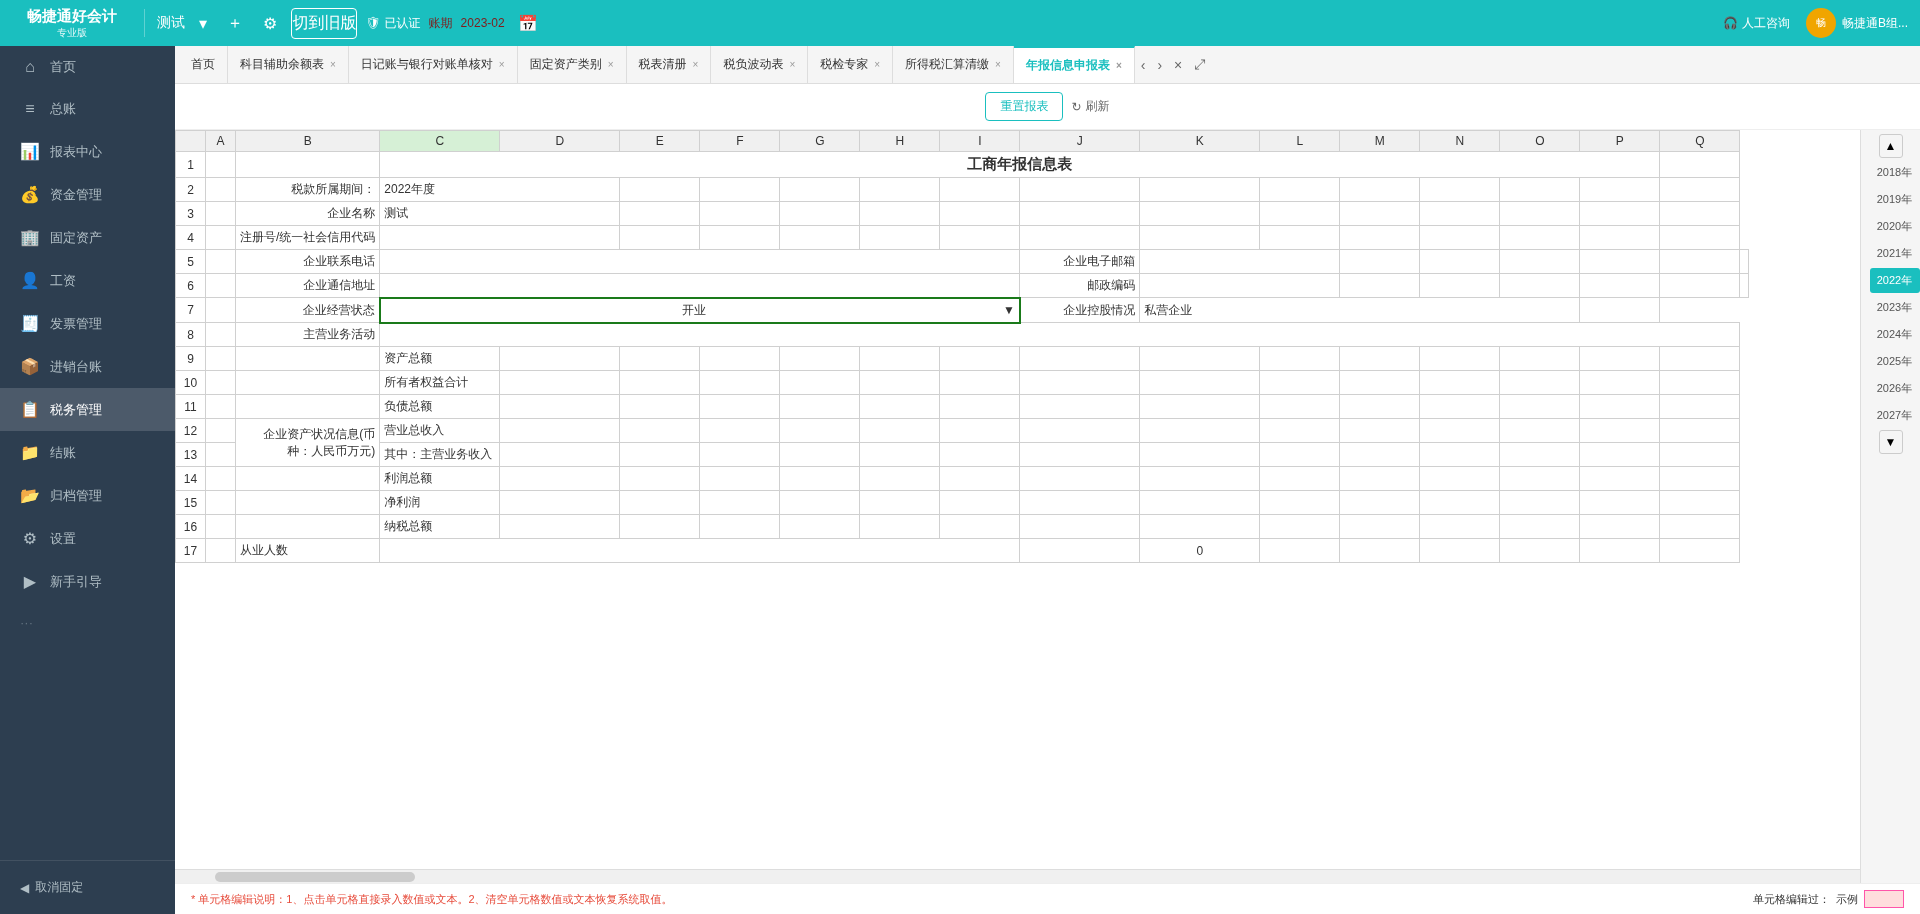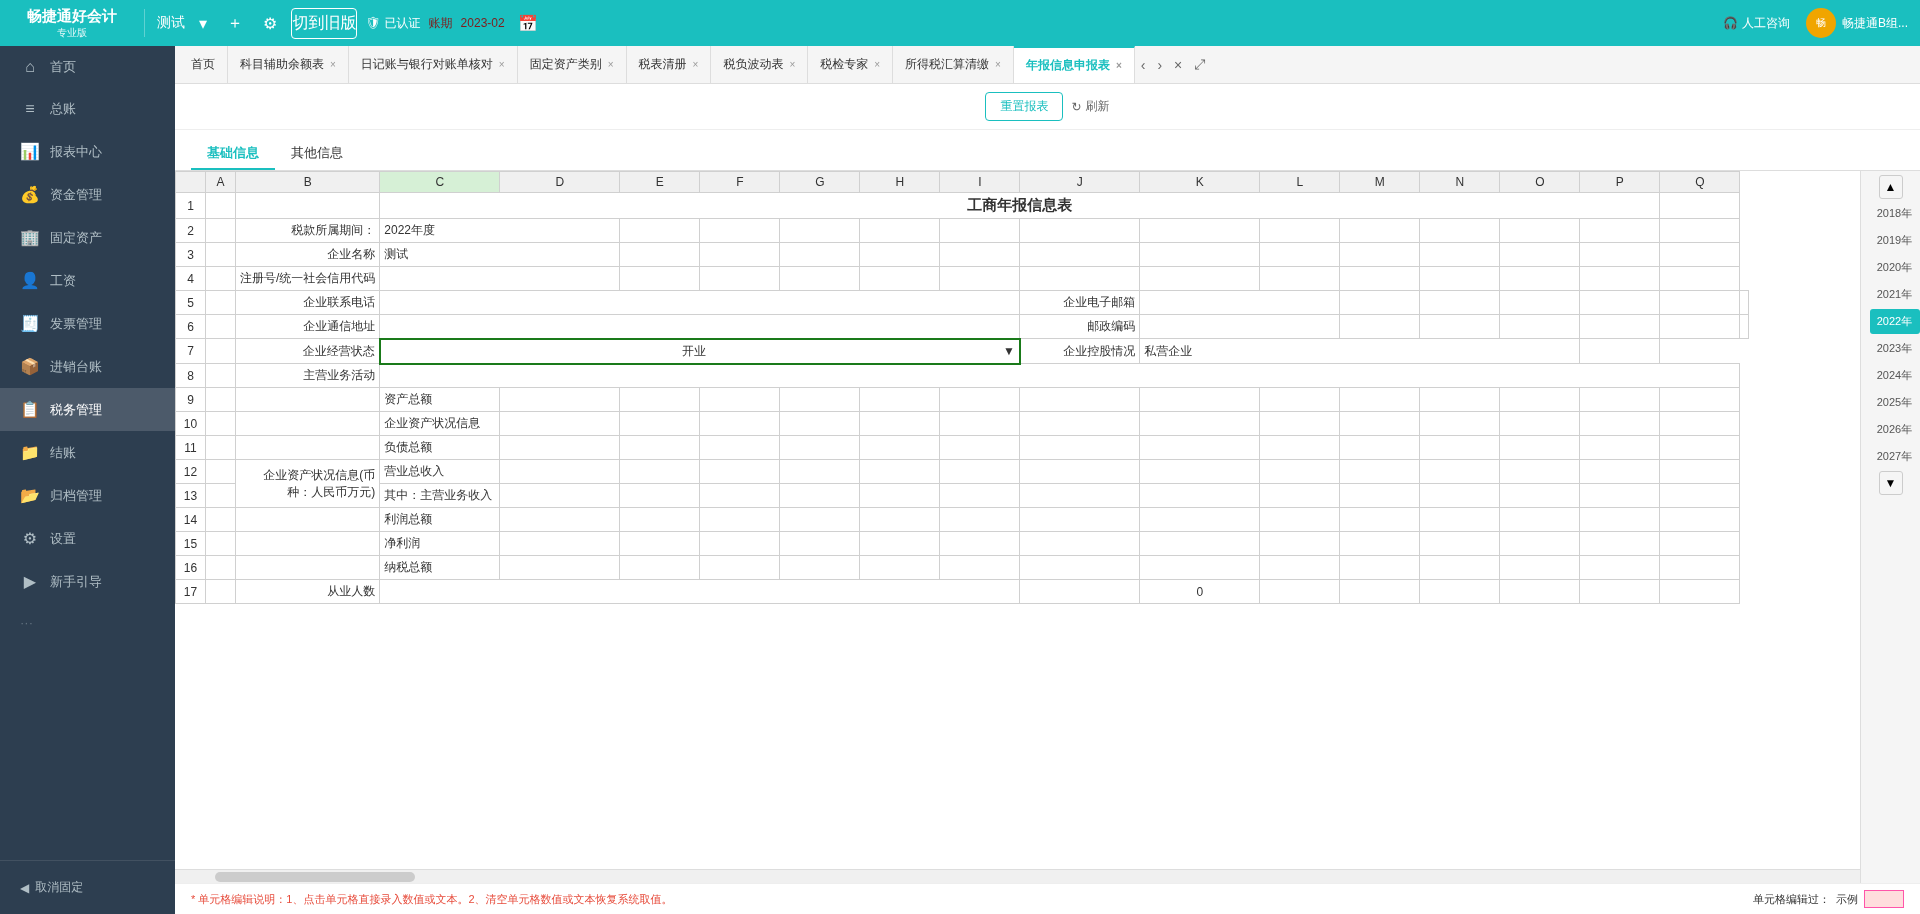--- a/index.html
+++ b/index.html
@@ -232,24 +232,20 @@
       </div>
 
       <div class="toolbar">
         <button class="reset-btn">重置报表</button>
         <button class="refresh-btn">
           <span>↻</span>
           <span>刷新</span>
         </button>
       </div>
 
-      <div class="sub-tabs">
-        <div class="sub-tab active">基础信息</div>
-        <div class="sub-tab">其他信息</div>
-      </div>
 
       <div class="spreadsheet-container">
         <div class="spreadsheet-main">
           <div class="spreadsheet-scroll">
             <table class="sheet">
               <colgroup>
                 <col style="width:30px">
                 <col style="width:30px">
                 <col style="width:130px">
                 <col style="width:120px">
@@ -430,21 +426,21 @@
                   <td></td>
                   <td></td>
                   <td></td>
                   <td></td>
                 </tr>
 
                 <tr>
                   <td class="row-num">10</td>
                   <td></td>
                   <td></td>
-                  <td>企业资产状况信息</td>
+                  <td>所有者权益合计</td>
                   <td></td>
                   <td></td>
                   <td></td>
                   <td></td>
                   <td></td>
                   <td></td>
                   <td></td>
                   <td></td>
                   <td></td>
                   <td></td>
@@ -575,21 +571,21 @@
                   <td></td>
                   <td></td>
                   <td></td>
                   <td></td>
                   <td></td>
                 </tr>
 
                 <tr>
                   <td class="row-num">17</td>
                   <td></td>
-                  <td class="cell-label" colspan="1" style="text-align:right;">从业人数</td>
+                  <td class="cell-label" colspan="1" style="text-align:left;">从业人数</td>
                   <td colspan="7"></td>
                   <td></td>
                   <td style="text-align:center;">0</td>
                   <td></td>
                   <td></td>
                   <td></td>
                   <td></td>
                   <td></td>
                   <td></td>
                 </tr>

